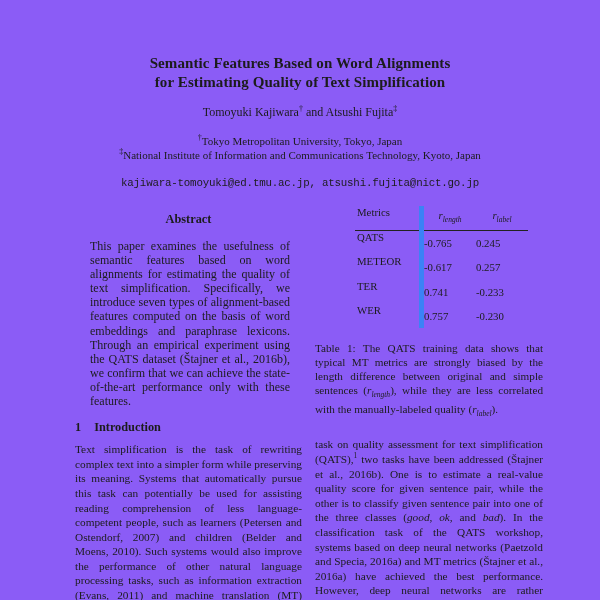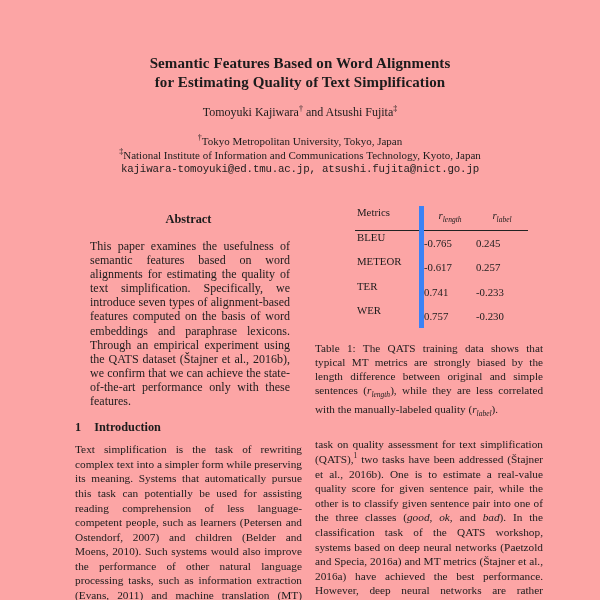--- a/index.html
+++ b/index.html
@@ -1,21 +1,21 @@
 <!DOCTYPE html>
 <html><head>
 <meta charset="utf-8">
 <style>
   html, body { margin: 0; padding: 0; background: #ffffff; }
   .page {
     position: relative;
     width: 600px;
     height: 600px;
     overflow: hidden;
-    background: #fca5a5;
+    background: #8b5cf6;
     color: #1c1c1c;
     font-family: "Liberation Serif", "DejaVu Serif", serif;
   }
 
   
   .titleblock {
     position: absolute;
     top: 54px;
     left: 0;
     width: 600px;
@@ -35,21 +35,21 @@
   }
   .author-name { font-weight: normal; }
   .author-mark { font-size: 8px; vertical-align: super; line-height: 0; }
   .affils {
     margin-top: 15px;
     font-size: 11px;
     line-height: 13.5px;
   }
   .affil-mark { font-size: 8px; vertical-align: super; line-height: 0; }
   .emails-line {
-    margin-top: 1px;
+    margin-top: 15px;
     font-family: "Liberation Mono", "DejaVu Sans Mono", monospace;
     font-size: 10.8px;
     letter-spacing: -0.2px;
   }
 
   
   .col-left {
     position: absolute;
     left: 75px;
     top: 212px;
@@ -162,21 +162,21 @@
     <table class="qats-table">
       <thead>
         <tr>
           <th class="c-metric">Metrics</th>
           <th class="c-num colsep"><span class="rsym">r</span><sub class="rsub">length</sub></th>
           <th class="c-num"><span class="rsym">r</span><sub class="rsub">label</sub></th>
         </tr>
       </thead>
       <tbody>
         <tr>
-          <td class="c-metric">BLEU</td>
+          <td class="c-metric">QATS</td>
           <td class="c-num colsep">-0.765</td>
           <td class="c-num">0.245</td>
         </tr>
         <tr>
           <td class="c-metric">METEOR</td>
           <td class="c-num colsep">-0.617</td>
           <td class="c-num">0.257</td>
         </tr>
         <tr>
           <td class="c-metric">TER</td>

